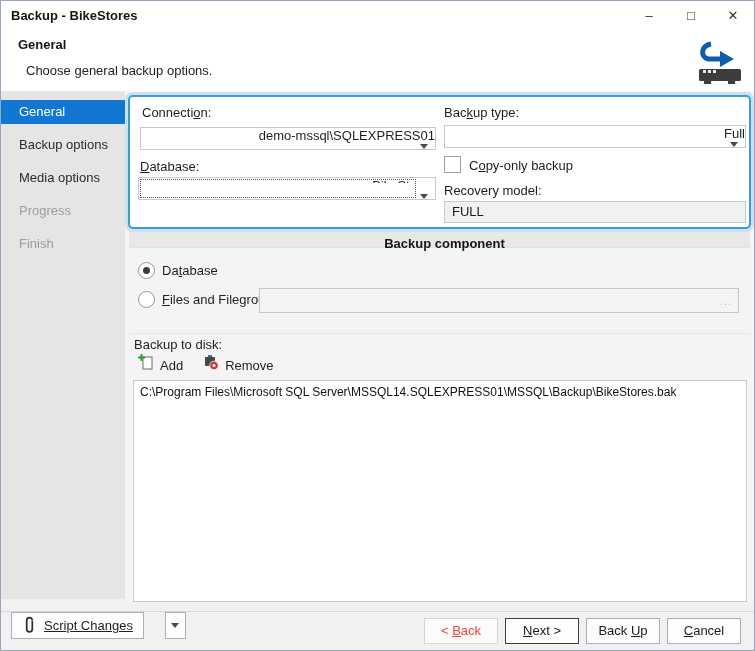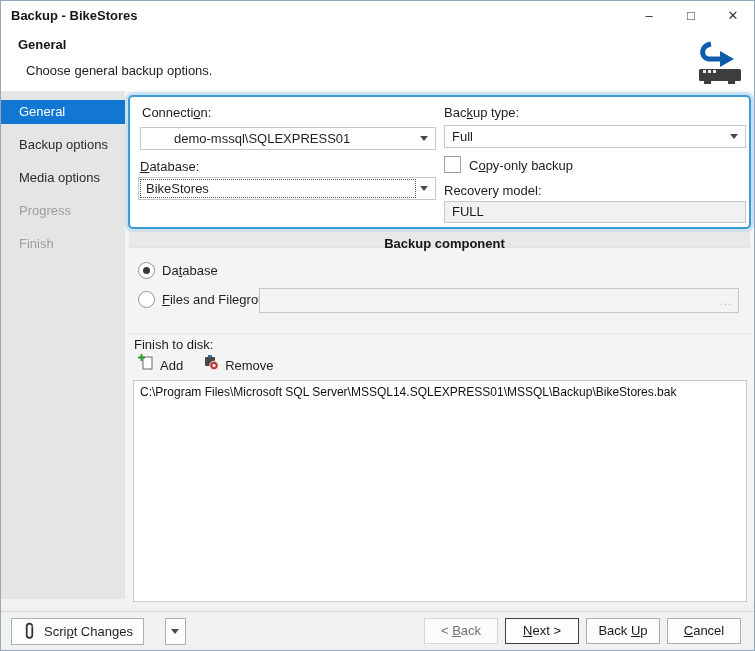--- a/index.html
+++ b/index.html
@@ -23,21 +23,21 @@
   .main { position:absolute; top:90px; left:0; right:0; bottom:39px; background:#f1f1f1; }
   .sidebar { position:absolute; left:0; top:0; width:124px; height:508px; background:#e5e5e5; padding-top:9px; }
   .side-item { height:24px; line-height:24px; padding-left:18px; margin-bottom:9px; color:#2b2b2b; cursor:default; }
   .side-item.selected { background:#1177d2; color:#ffffff; }
   .side-item.disabled { color:#9d9d9d; }
   .content { position:absolute; left:124px; top:0; right:0; height:512px; background:#f4f4f4; }
   
   .hl-box { position:absolute; left:3px; top:4px; width:623px; height:134px; background:#fff;
             border:2px solid #3e9ad5; border-radius:5px; box-shadow:0 0 0 3px #c8e2f4; }
   .field-label { position:absolute; color:#1e1e1e; white-space:nowrap; }
-  .combo { position:absolute; height:23px; background:#fff; border:1px solid #c3c8d2; display:flex; align-items:center; }
+  .combo { position:absolute; height:23px; background:#fff; border:1px solid #c3c8d2; display:flex; align-items:flex-end;flex-direction:column; }
   .combo .combo-text { flex:1; padding-left:7px; white-space:nowrap; overflow:hidden; }
   .combo.indent .combo-text { padding-left:33px; }
   .dd-arrow { width:0; height:0; border-left:4px solid transparent; border-right:4px solid transparent;
               border-top:5px solid #4a4a4a; margin-right:7px; flex:none; }
   .focus-dots { position:absolute; left:1px; top:1px; bottom:1px; right:19px; border:1px dotted #5a5a5a; pointer-events:none; }
   .checkbox { position:absolute; width:17px; height:17px; background:#fff; border:1px solid #9aa0a8; }
   .readonly-field { position:absolute; height:22px; background:#f1f1f1; border:1px solid #c3c8d2; line-height:20px; padding-left:7px; color:#1a1a1a; }
   
   .section-band { position:absolute; left:4px; top:140px; width:621px; height:17px; background:#e8e8e8;
                   border-top:1px solid #dedede; border-bottom:1px solid #e2e2e2;text-align:center; }
@@ -50,27 +50,27 @@
   .section-rule { position:absolute; left:4px; top:242px; width:621px; height:0; border-top:1px solid #e7e7e7; }
   
   .disk-label { position:absolute; left:9px; top:246px; color:#1e1e1e; }
   .disk-toolbar { position:absolute; left:13px; top:263px; display:flex; gap:20px; align-items:center; }
   .tool-btn { display:flex; align-items:flex-end; gap:6px; color:#1e1e1e; cursor:default; }
   .file-list { position:absolute; left:8px; top:289px; width:614px; height:222px; background:#fff; border:1px solid #c5cad4; }
   .file-row { font-size:12px; padding:4px 6px; white-space:nowrap; color:#111; }
   
   .footer { position:absolute; bottom:0; left:0; right:0; height:39px; background:#f1f1f1; border-top:1px solid #d7d7d7; }
   .btn { height:26px; background:#fdfdfd; border:1px solid #a9aeb8; text-align:center; line-height:24px; color:#1a1a1a; cursor:default; }
-  .split { position:absolute; left:10px; top:6px; display:flex; gap:21px; }
+  .split { position:absolute; left:10px; top:0; display:flex; gap:21px;text-decoration:underline; }
   .split .main-seg { height:27px; display:flex; align-items:center; gap:7px; padding:0 10px 0 8px; background:#fdfdfd; border:1px solid #a9aeb8; }
   .split .arrow-seg { width:21px; height:27px; background:#fdfdfd; border:1px solid #a9aeb8; display:flex; align-items:center; justify-content:center; }
   .footer-right { position:absolute; right:13px; top:6px; display:flex; gap:7px; }
   .footer-right .btn { width:74px; }
   .btn.default { border:1px solid #3f3f3f; line-height:24px; }
-  .btn.disabled { color:#737373; border-color:#d6d6d6; background:#fbfbfb; }
+  .btn.disabled { color:#ef4444; border-color:#d6d6d6; background:#fbfbfb; }
   u { text-decoration:underline; }
 </style>
 </head>
 <body>
 
 <div class="window">
 
   <div class="titlebar">
     <div class="title">Backup - BikeStores</div>
     <div class="win-controls">
@@ -144,21 +144,21 @@
       <div class="radio-row" style="left:13px; top:200px;">
         <span class="radio"></span>
         <span><u>F</u>iles and Filegroups</span>
       </div>
       <div class="disabled-input" style="left:134px; top:197px; width:480px;">
         <span></span>
         <span class="dots">...</span>
       </div>
       <div class="section-rule"></div>
 
-      <div class="disk-label">Finish to disk:</div>
+      <div class="disk-label">Backup to disk:</div>
       <div class="disk-toolbar">
         <div class="tool-btn">
           <span>
             <svg width="16" height="16" viewBox="0 0 16 16">
               <rect x="5" y="3" width="9" height="12" fill="#ffffff" stroke="#6b6b6b"></rect>
               <rect x="0" y="2.5" width="7" height="2" fill="#2d9b2d"></rect>
               <rect x="2.5" y="0" width="2" height="7" fill="#2d9b2d"></rect>
             </svg>
           </span>
           <span>Add</span>

